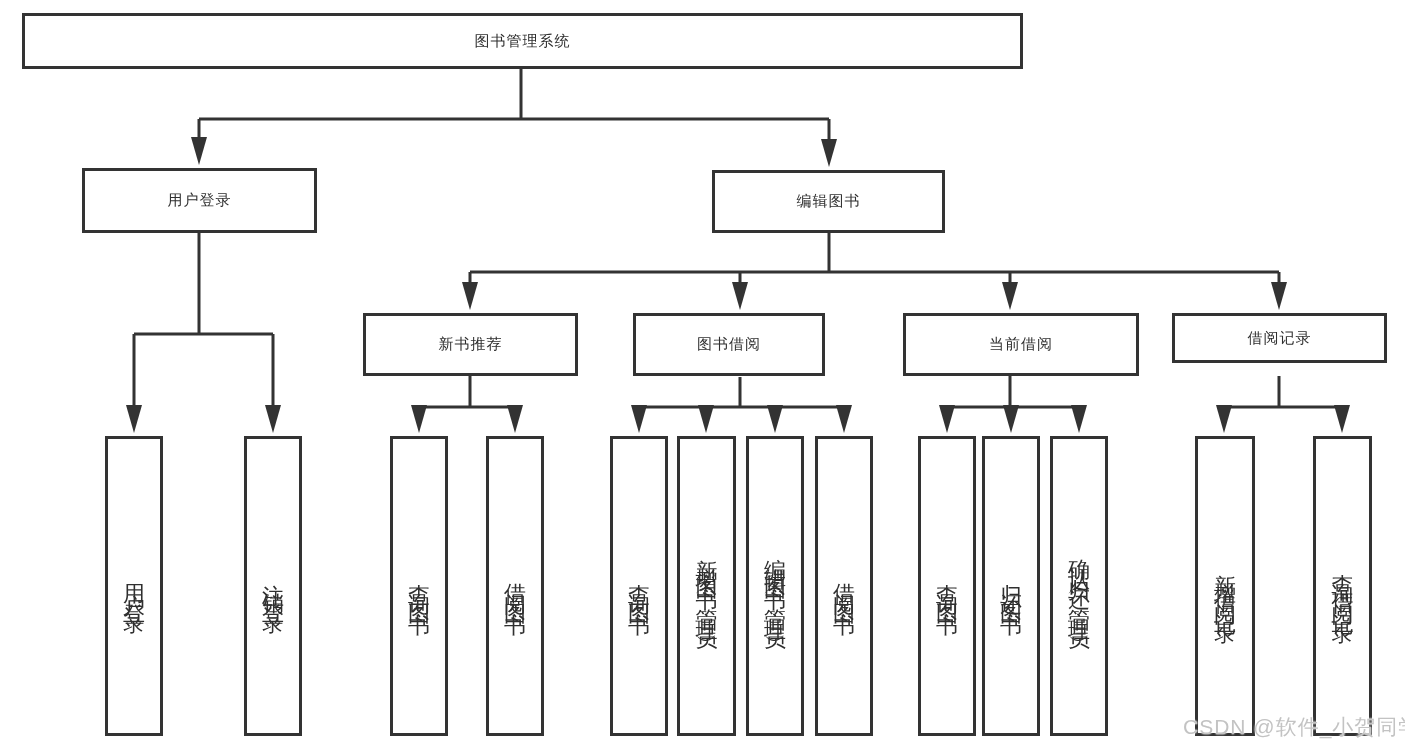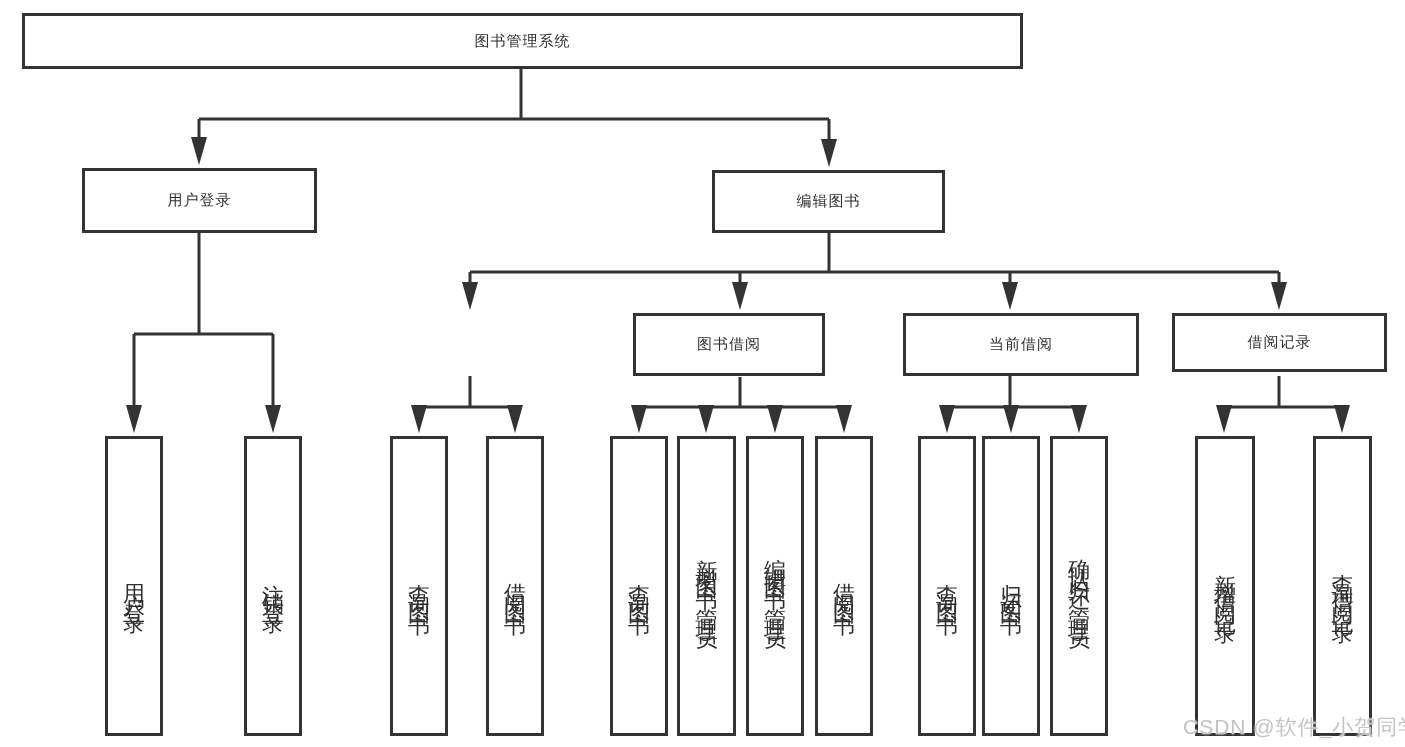--- a/index.html
+++ b/index.html
@@ -115,23 +115,24 @@
       <polygon points="1216,405 1232,405 1224,433"></polygon>
       <polygon points="1334,405 1350,405 1342,433"></polygon>
     </g>
   </svg>
 
   <div class="hbox" style="left:22px; top:13px; width:1001px; height:56px">图书管理系统</div>
 
   <div class="hbox" style="left:82px; top:168px; width:235px; height:65px">用户登录</div>
   <div class="hbox" style="left:712px; top:170px; width:233px; height:63px">编辑图书</div>
 
+  <div class="hbox" style="left:363px; top:313px; width:215px; height:63px">新书推荐</div>
   <div class="hbox" style="left:633px; top:313px; width:192px; height:63px">图书借阅</div>
   <div class="hbox" style="left:903px; top:313px; width:236px; height:63px">当前借阅</div>
-  <div class="hbox" style="left:1172px; top:313px; width:215px; height:59px">借阅记录</div>
+  <div class="hbox" style="left:1172px; top:313px; width:215px; height:50px">借阅记录</div>
 
   <div class="vbox" style="left:105px; top:436px; width:58px; height:300px">
     <span>用户登录</span>
   </div>
   <div class="vbox" style="left:244px; top:436px; width:58px; height:300px">
     <span>注销登录</span>
   </div>
 
   <div class="vbox" style="left:390px; top:436px; width:58px; height:300px">
     <span>查询图书</span>

